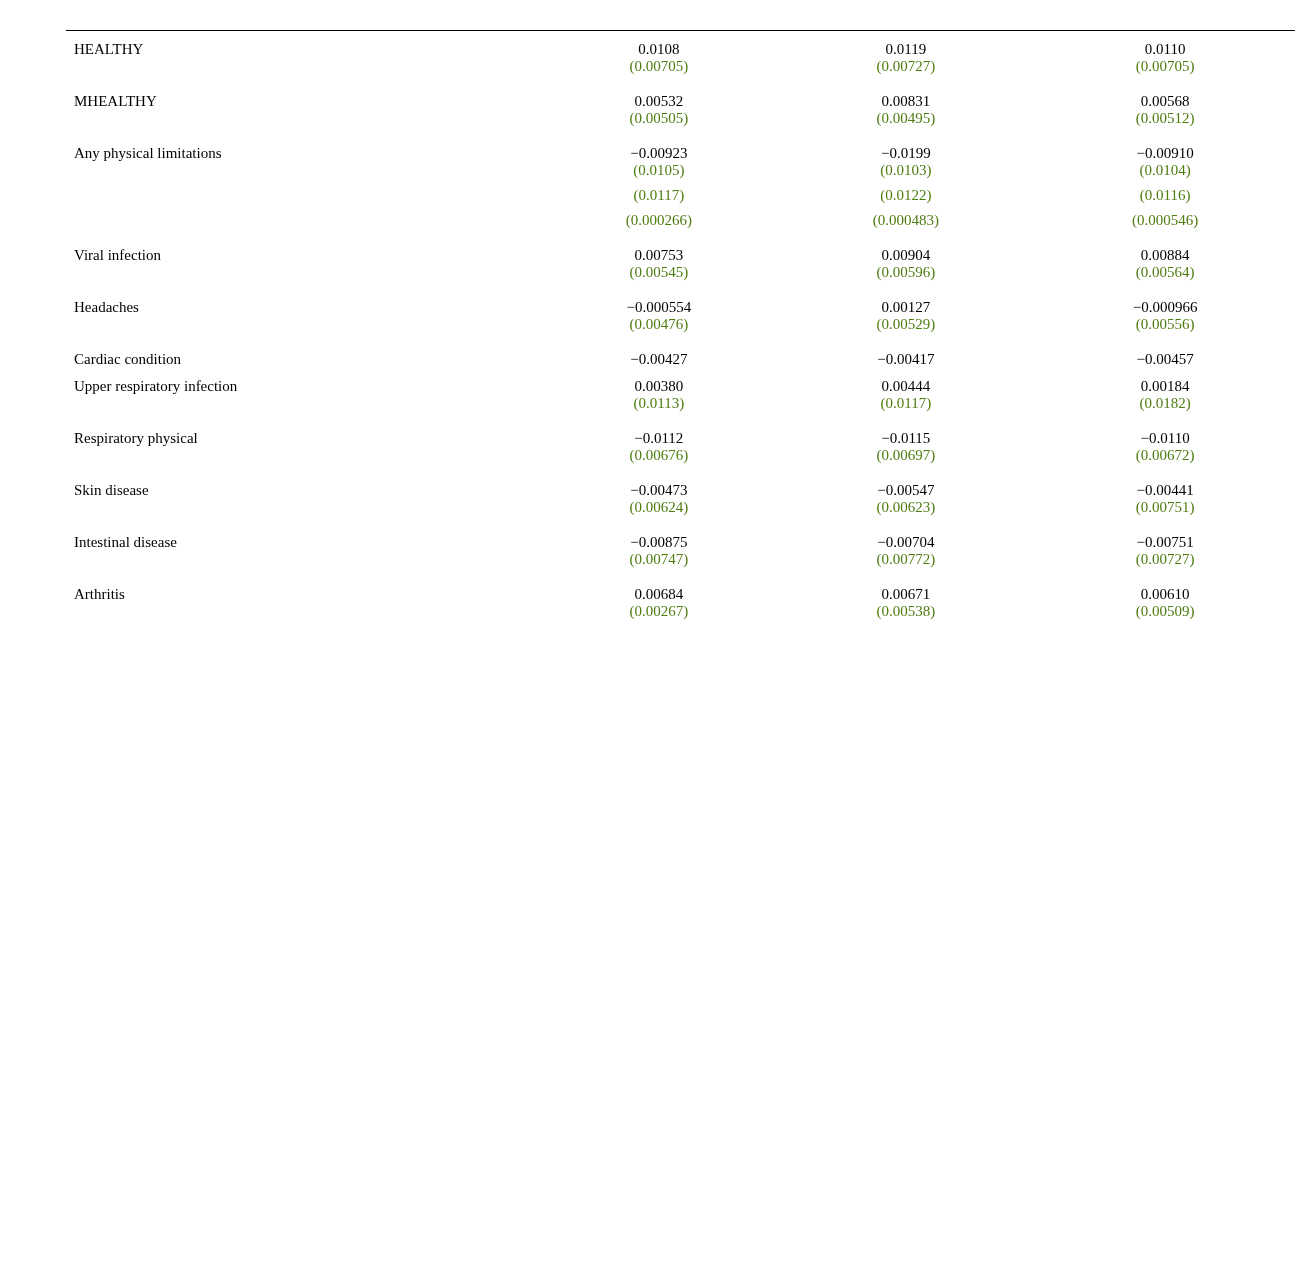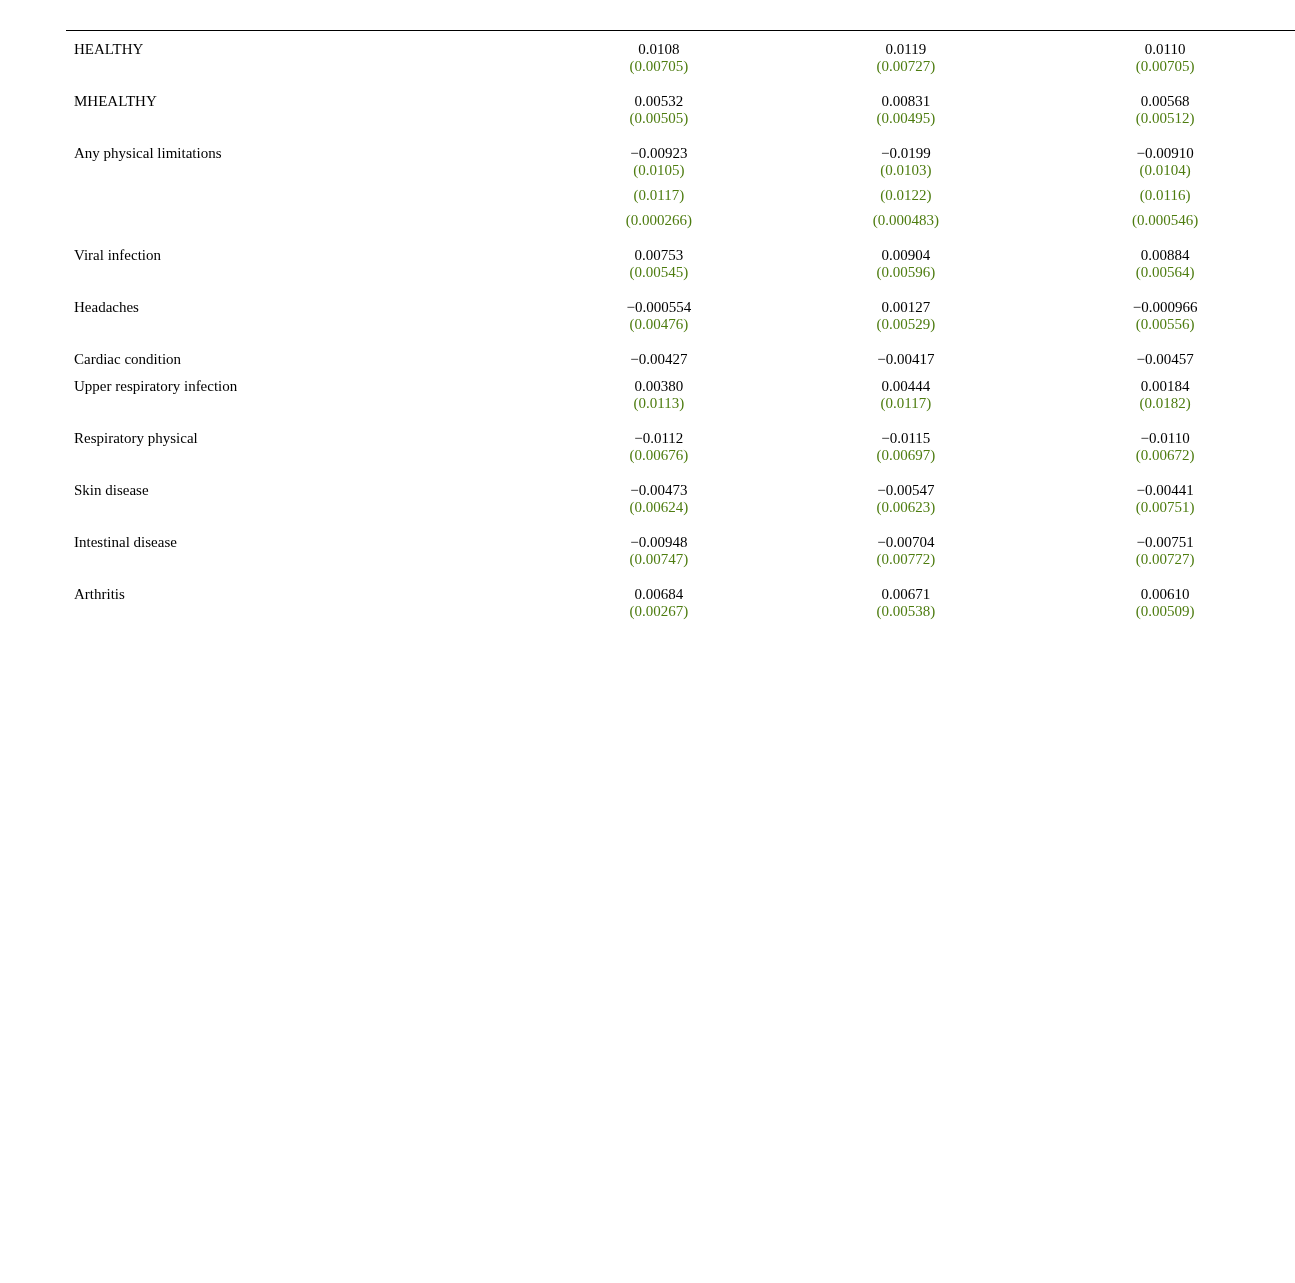--- a/index.html
+++ b/index.html
@@ -212,21 +212,21 @@
           <td class="val">−0.00441</td>
         </tr>
         <tr class="se-row">
           <td></td>
           <td class="val se">(0.00624)</td>
           <td class="val se">(0.00623)</td>
           <td class="val se">(0.00751)</td>
         </tr>
         <tr class="value-row">
           <td class="row-label">Intestinal disease</td>
-          <td class="val">−0.00948</td>
+          <td class="val">−0.00875</td>
           <td class="val">−0.00704</td>
           <td class="val">−0.00751</td>
         </tr>
         <tr class="se-row">
           <td></td>
           <td class="val se">(0.00747)</td>
           <td class="val se">(0.00772)</td>
           <td class="val se">(0.00727)</td>
         </tr>
         <tr class="value-row">

